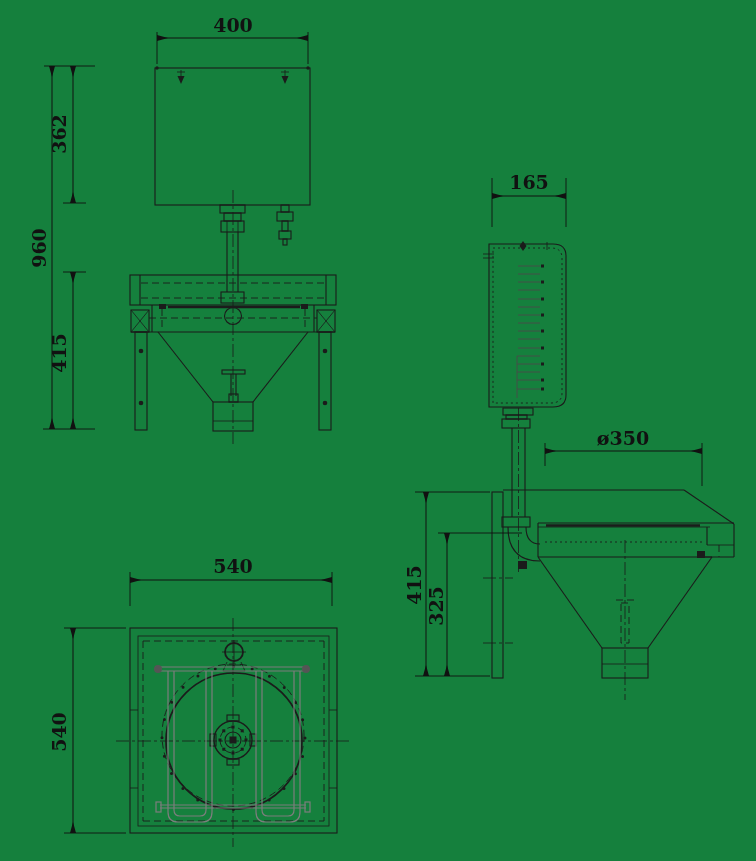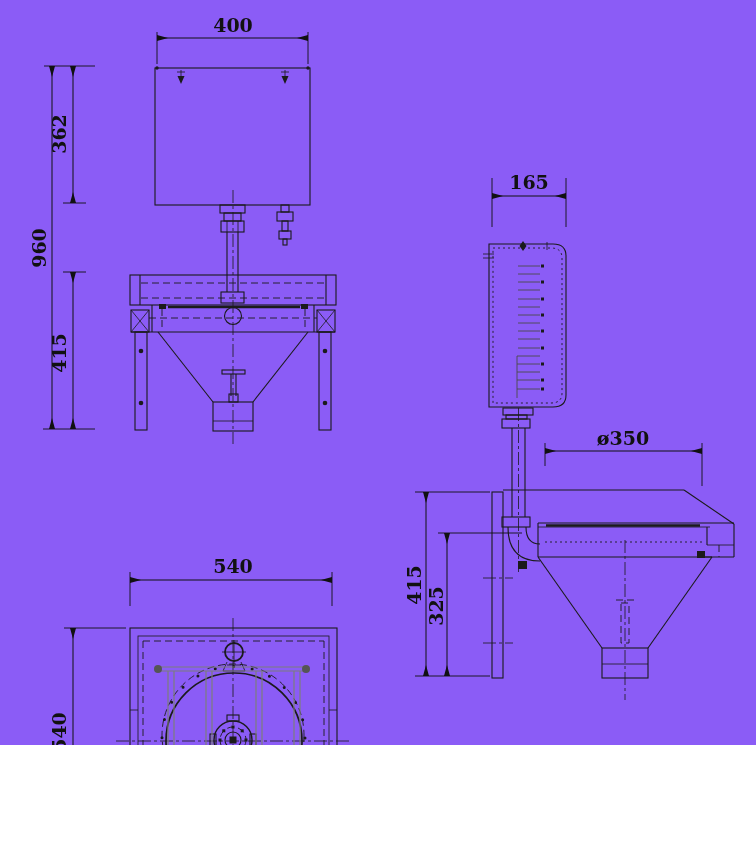--- a/index.html
+++ b/index.html
@@ -1,16 +1,16 @@
 <!DOCTYPE html>
 <html><head>
 <meta charset="utf-8">
 <style>
   html,body{margin:0;padding:0;background:#fff;}
-  .sheet{position:relative;width:756px;height:745px;background:#8b5cf6;overflow:hidden;
+  .sheet{position:relative;width:756px;height:861px;background:#15803d;overflow:hidden;
          font-family:"DejaVu Serif", serif;}
   svg{position:absolute;left:0;top:0;}
   .dim-label{font-family:"DejaVu Serif", serif;font-weight:700;font-size:19px;fill:#111;}
   .ln{stroke:#1b1b1b;stroke-width:1.1;fill:none;}
   .thin{stroke:#1b1b1b;stroke-width:.8;fill:none;}
   .bold{stroke:#1b1b1b;stroke-width:2.6;fill:none;}
   .dash{stroke:#1b1b1b;stroke-width:.9;fill:none;stroke-dasharray:7 4;}
   .dot{stroke:#1b1b1b;stroke-width:.9;fill:none;stroke-dasharray:2 3;}
   .cl{stroke:#1b1b1b;stroke-width:.8;fill:none;stroke-dasharray:13 3 3 3;}
   .dimln{stroke:#111;stroke-width:1;fill:none;}

